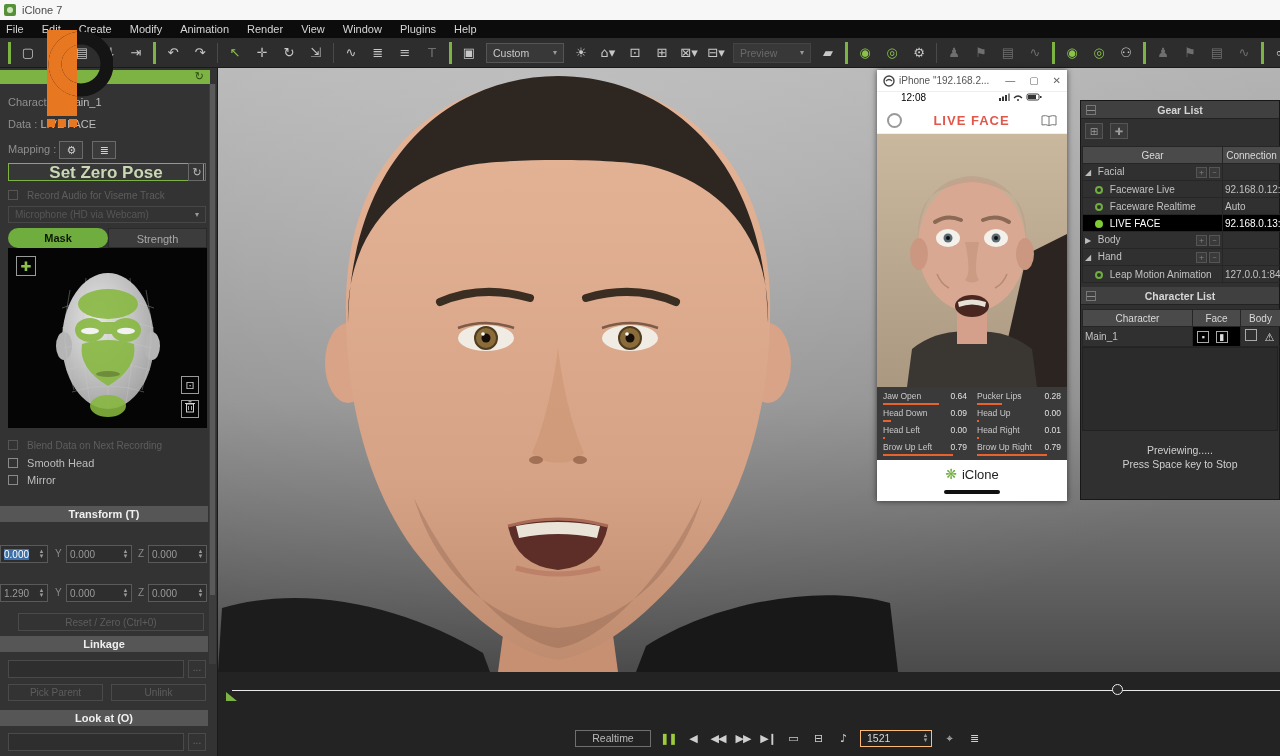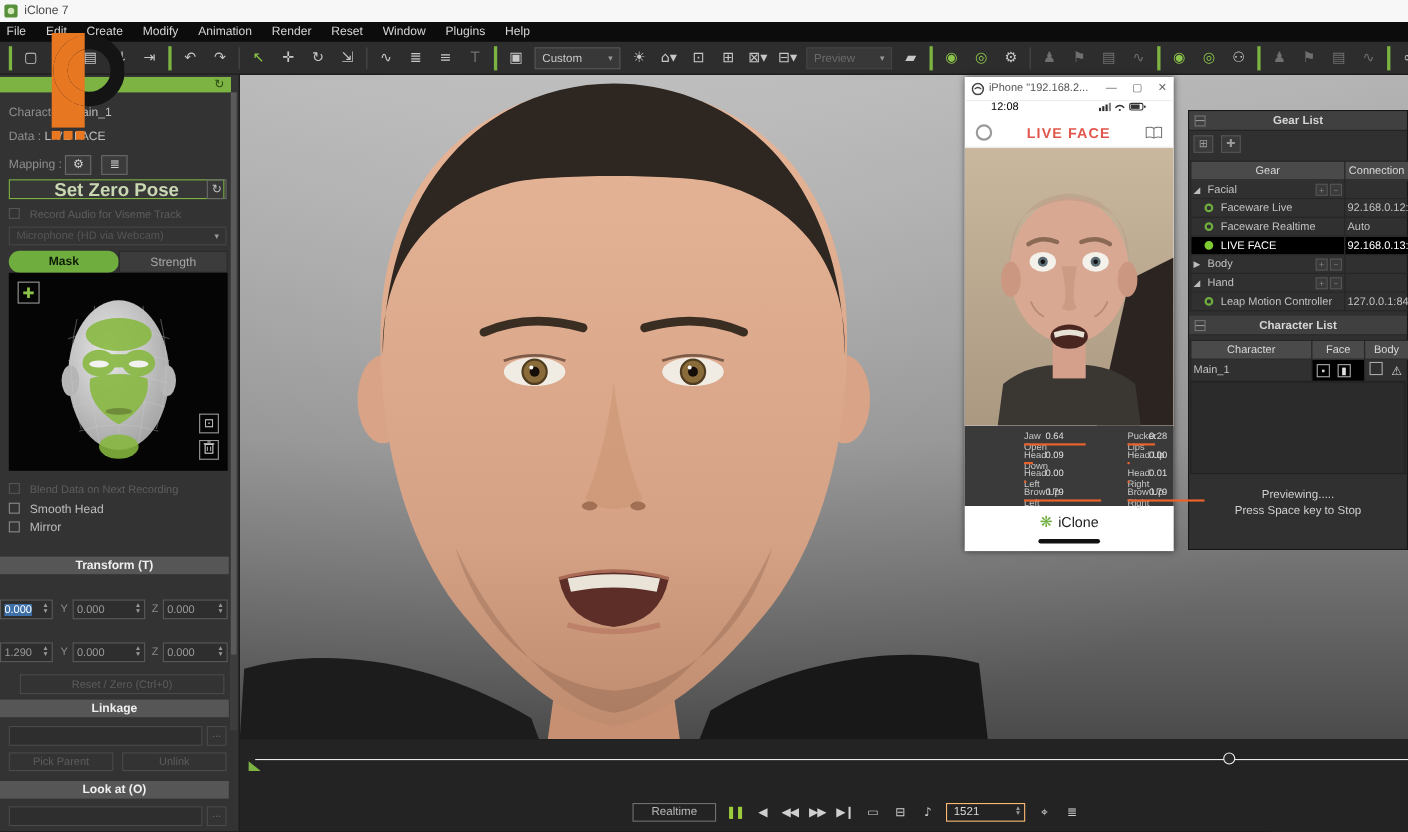--- a/index.html
+++ b/index.html
@@ -153,21 +153,21 @@
     font-size:10px; color:#000; font-weight:normal;}
   #ph-status svg { margin-left:auto; }
   #ph-appbar { height:26px; display:flex; align-items:center; padding:0 10px;
     border-bottom:1px solid #f0f0f0;}
   #ph-appbar .ring { width:15px; height:15px; border:2px solid #9a9a9a; border-radius:50%;}
   #live-face-title { flex:1; text-align:center; color:#e2574c; font-weight:bold;
     font-size:13px; letter-spacing:1px;}
   #ph-cam { height:253px; overflow:hidden; }
   #pv-panel { height:73px; background:#3a3a3a; padding:2px 6px 0 6px; }
   #pv-grid { display:grid; grid-template-columns:1fr 1fr; column-gap:10px; }
-  .pv-cell { height:17px; position:relative;margin-left:48px; }
+  .pv-cell { height:17px; position:relative; }
   .pv-l { position:absolute; left:0; top:2px; font-size:8.5px; color:#c9c9c9; }
   .pv-v { position:absolute; right:0; top:2px; font-size:8.5px; color:#e0e0e0; }
   .pv-bar { position:absolute; left:0; bottom:1px; height:2px; background:#e8622d; }
   #ph-footer { height:28px; display:flex; align-items:center; justify-content:center;
     gap:5px; font-size:13px; color:#222; }
   #ph-footer .star { color:#6fae3e; font-size:14px; }
   #home-bar { height:12px; display:flex; justify-content:center; }
   #home-bar div { width:56px; height:4px; background:#111; border-radius:2px; margin-top:2px;}
 
   
@@ -183,21 +183,21 @@
     <span>iClone 7</span>
   </div>
 
   <div id="menubar" class="abs">
     <span>File</span>
     <span>Edit</span>
     <span>Create</span>
     <span>Modify</span>
     <span>Animation</span>
     <span>Render</span>
-    <span>Reset</span>
+    <span>View</span>
     <span>Window</span>
     <span>Plugins</span>
     <span>Help</span>
   </div>
 
   <div id="toolbar" class="abs">
       <div class="tb-sep"></div>
       <div class="tb-icon">▢</div>
       <div class="tb-icon">▣</div>
       <div class="tb-icon">▤</div>
@@ -524,21 +524,21 @@
         <td class="conn"></td>
       </tr>
       <tr>
         <td><span class="tri">◢</span>
             <span>Hand</span>
             <span class="mini2"><i>＋</i><i>－</i></span></td>
         <td class="conn"></td>
       </tr>
       <tr>
         <td><span class="dot"></span>
-            <span>Leap Motion Controller</span></td>
+            <span>Leap Motion Animation</span></td>
         <td class="conn">127.0.0.1:8437</td>
       </tr>
     </tbody>
       </table>
 
     <div class="rp-hd" style="margin-top:4px;">
       <span class="min">—</span>
       <span>Character List</span>
     </div>
     <table class="rp" style="margin:4px 0 0 1px;">

